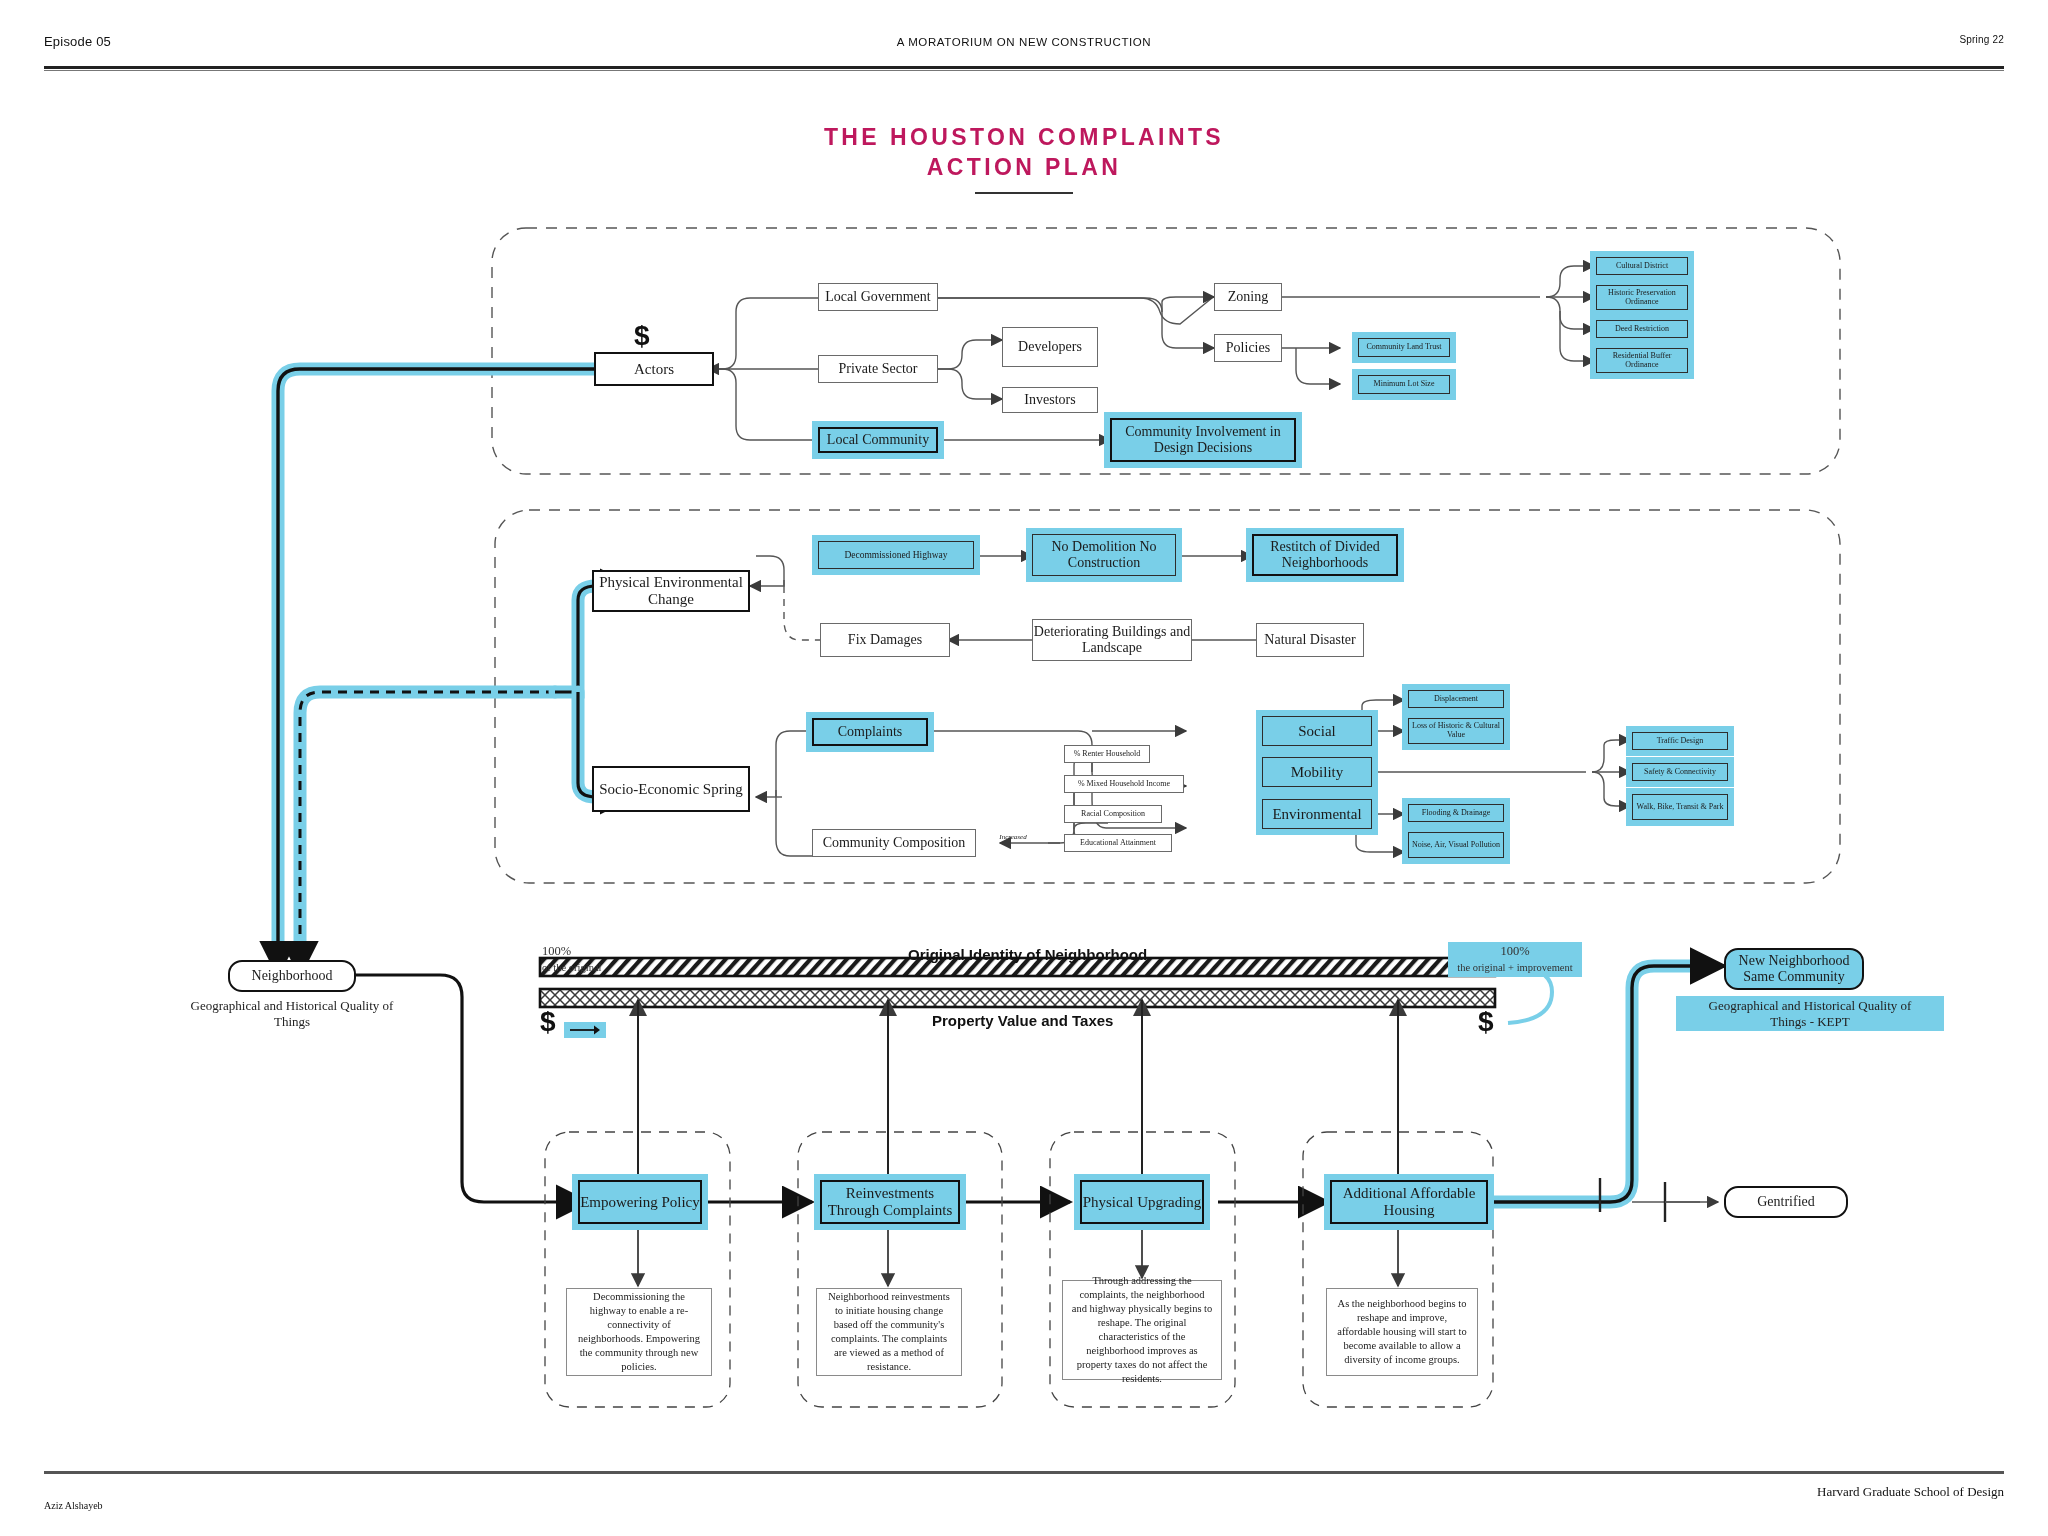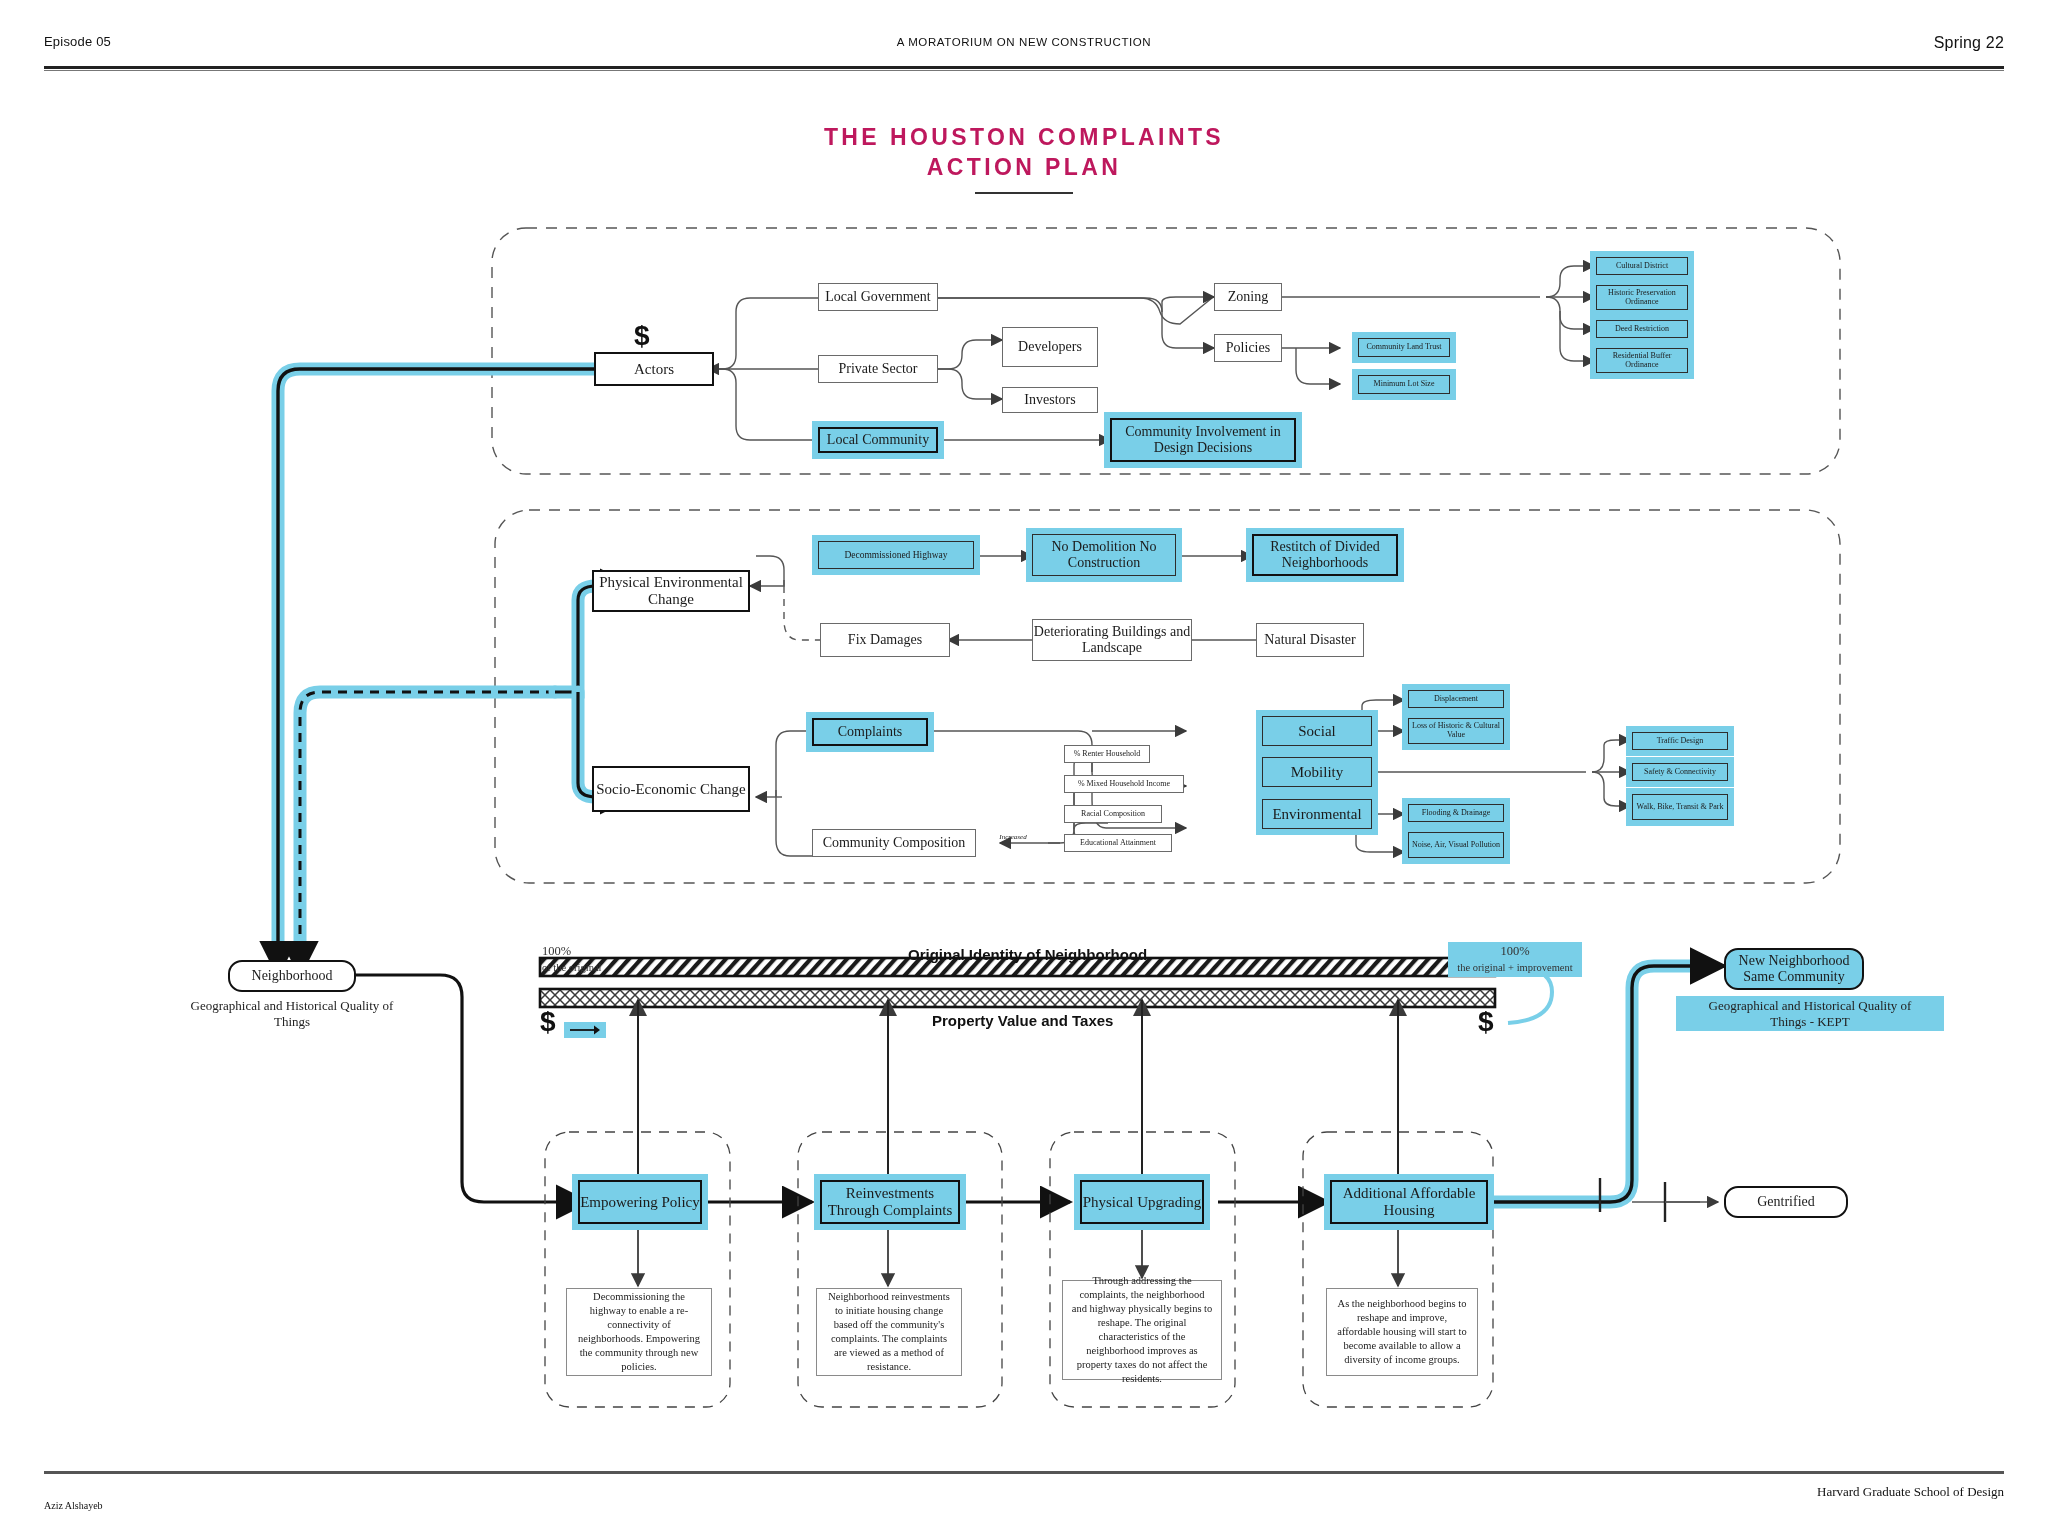--- a/index.html
+++ b/index.html
@@ -4,21 +4,21 @@
 <style>
   html,body{margin:0;padding:0;background:#ffffff;}
   body{width:2048px;height:1536px;position:relative;overflow:hidden;
        font-family:"Liberation Serif", serif;color:#111;}
   .page{position:absolute;inset:0;}
 
   
   .hdr{position:absolute;left:44px;right:44px;top:34px;height:24px;}
   .hdr .l{position:absolute;left:0;top:0;font-family:"Liberation Sans",sans-serif;font-size:13px;letter-spacing:.2px;}
   .hdr .c{position:absolute;left:0;right:0;top:2px;text-align:center;font-family:"Liberation Sans",sans-serif;font-size:11.5px;letter-spacing:.6px;}
-  .hdr .r{position:absolute;right:0;top:0;font-family:"Liberation Sans",sans-serif;font-size:16px;letter-spacing:.2px;}
+  .hdr .r{position:absolute;right:0;top:0;font-family:"Liberation Sans",sans-serif;font-size:10px;letter-spacing:.2px;}
   .rule-top{position:absolute;left:44px;right:44px;top:66px;height:3px;background:#222;}
   .rule-top:after{content:"";position:absolute;left:0;right:0;top:4px;height:1px;background:#777;}
   .rule-bot{position:absolute;left:44px;right:44px;bottom:62px;height:3px;background:#555;}
   .ftr{position:absolute;left:44px;right:44px;bottom:32px;height:20px;}
   .ftr .l{position:absolute;left:0;top:16px;font-family:"Liberation Serif",serif;font-size:10px;}
   .ftr .r{position:absolute;right:0;top:0;font-family:"Liberation Serif",serif;font-size:13px;}
 
   
   .title{position:absolute;left:0;right:0;top:126px;text-align:center;
          font-family:"Liberation Sans",sans-serif;font-weight:bold;font-size:23px;
@@ -283,21 +283,21 @@
       <span>Fix Damages</span>
     </div>
   <div class="node n-md" style="left:1032px;top:619px;width:160px;height:42px;">
       <span>Deteriorating Buildings and Landscape</span>
     </div>
   <div class="node n-md" style="left:1256px;top:623px;width:108px;height:34px;">
       <span>Natural Disaster</span>
     </div>
 
   <div class="node bold n-lg" style="left:592px;top:766px;width:158px;height:46px;">
-      <span>Socio-Economic Change</span>
+      <span>Socio-Economic Spring</span>
     </div>
   <div class="node hi bold n-md glow" style="left:812px;top:718px;width:116px;height:28px;">
       <span>Complaints</span>
     </div>
   <div class="node n-md" style="left:812px;top:829px;width:164px;height:28px;">
       <span>Community Composition</span>
     </div>
   <div class="cap" style="left:988px;top:833px;width:50px;font-size:7px;font-style:italic;">Increased</div>
 
   <div class="node n-xs" style="left:1064px;top:745px;width:86px;height:18px;">

